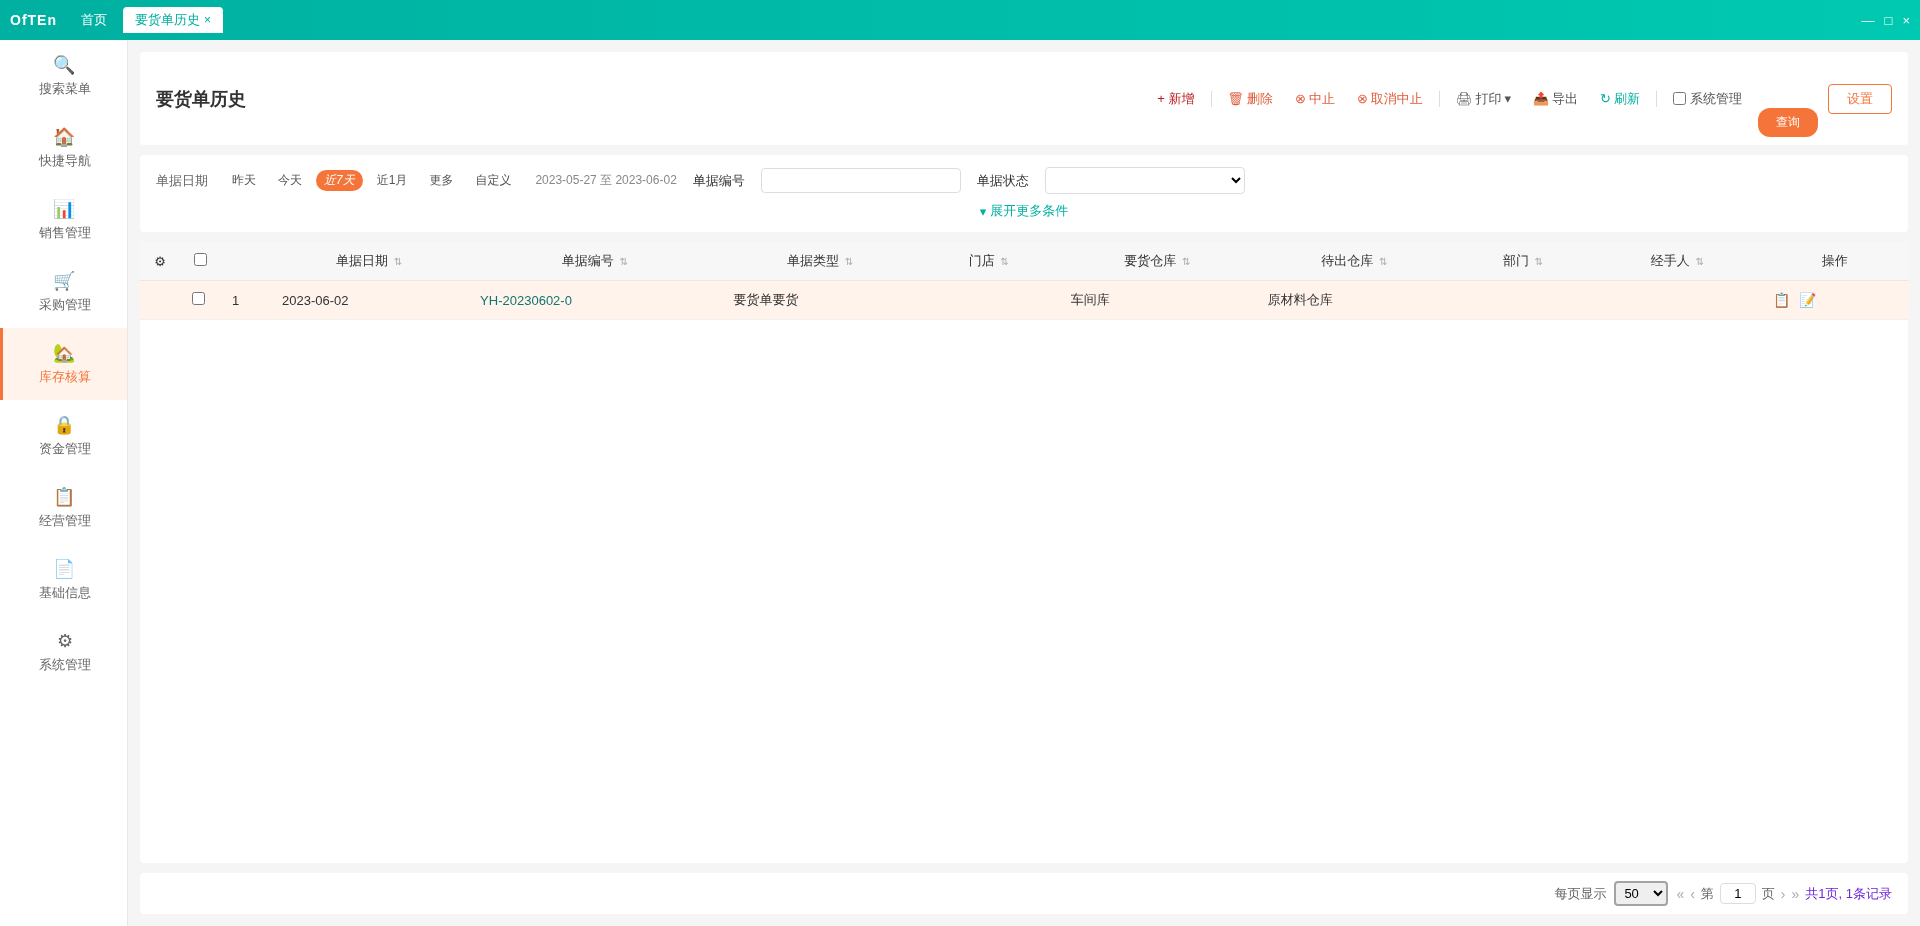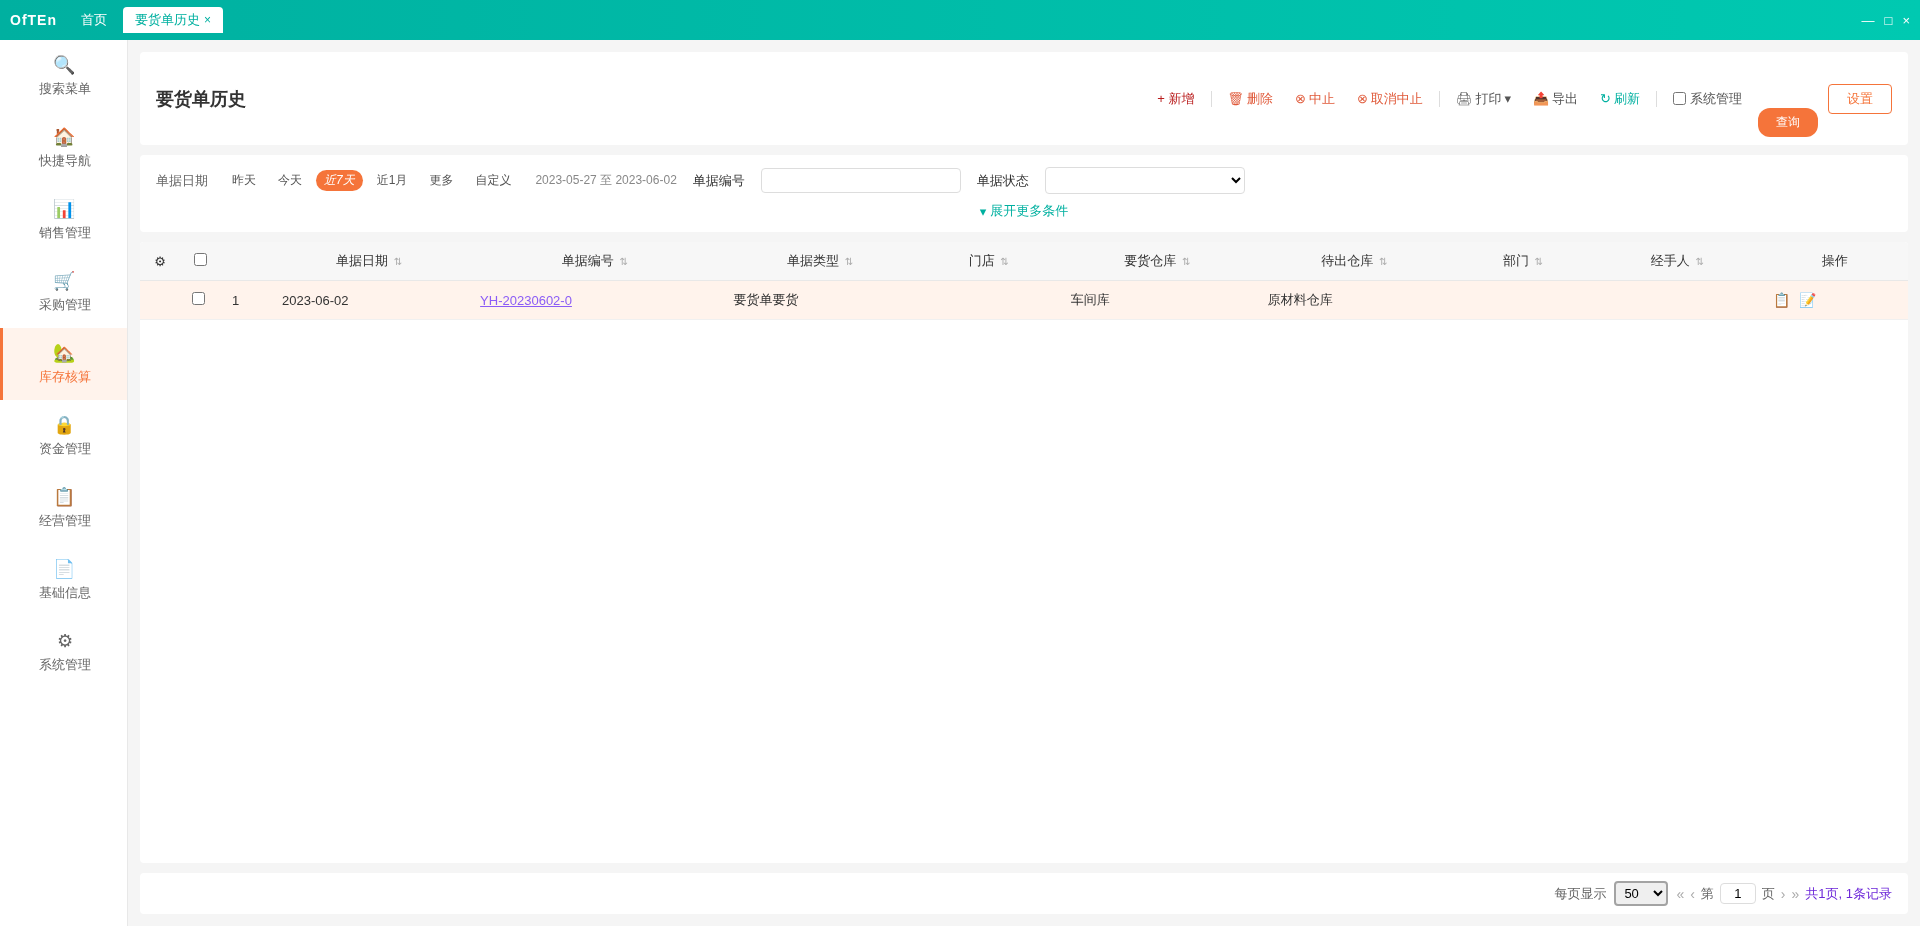--- a/index.html
+++ b/index.html
@@ -260,21 +260,21 @@
       font-size: 13px;
     }
     th .sort-icon { color: #aaa; font-size: 10px; margin-left: 2px; }
     td {
       padding: 10px 12px;
       border-bottom: 1px solid #f0f0f0;
       color: #333;
       font-size: 13px;
     }
     tr.highlighted td { background: #fff3ec; }
-    .link-cell { color: #8b5cf6; cursor: pointer; text-decoration: underline; }
+    .link-cell { color: #0f766e; cursor: pointer; }
     .action-icons { display: flex; gap: 8px; }
     .action-icon { cursor: pointer; color: #666; font-size: 14px; }
 
     
     .th-settings { width: 40px; text-align: center; }
     .th-checkbox { width: 40px; text-align: center; }
     .th-num { width: 50px; }
 
     
     .table-footer {

